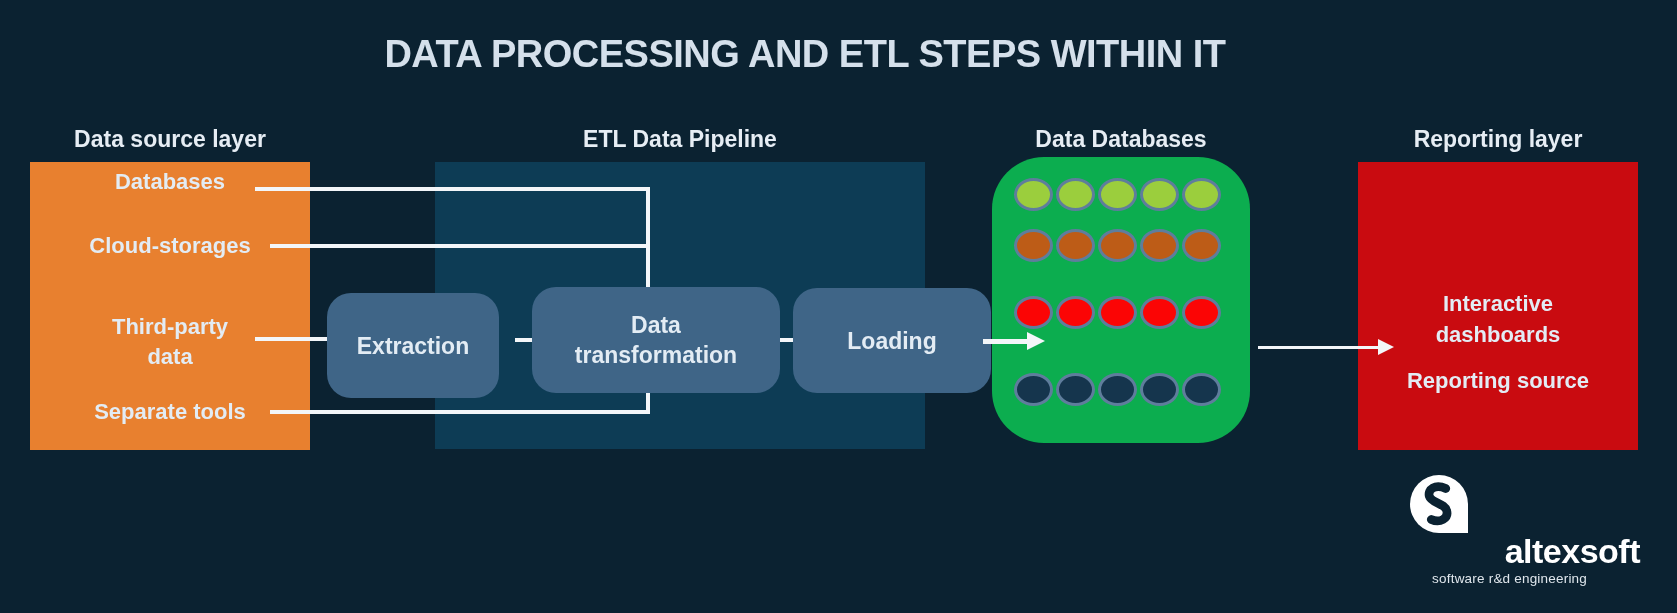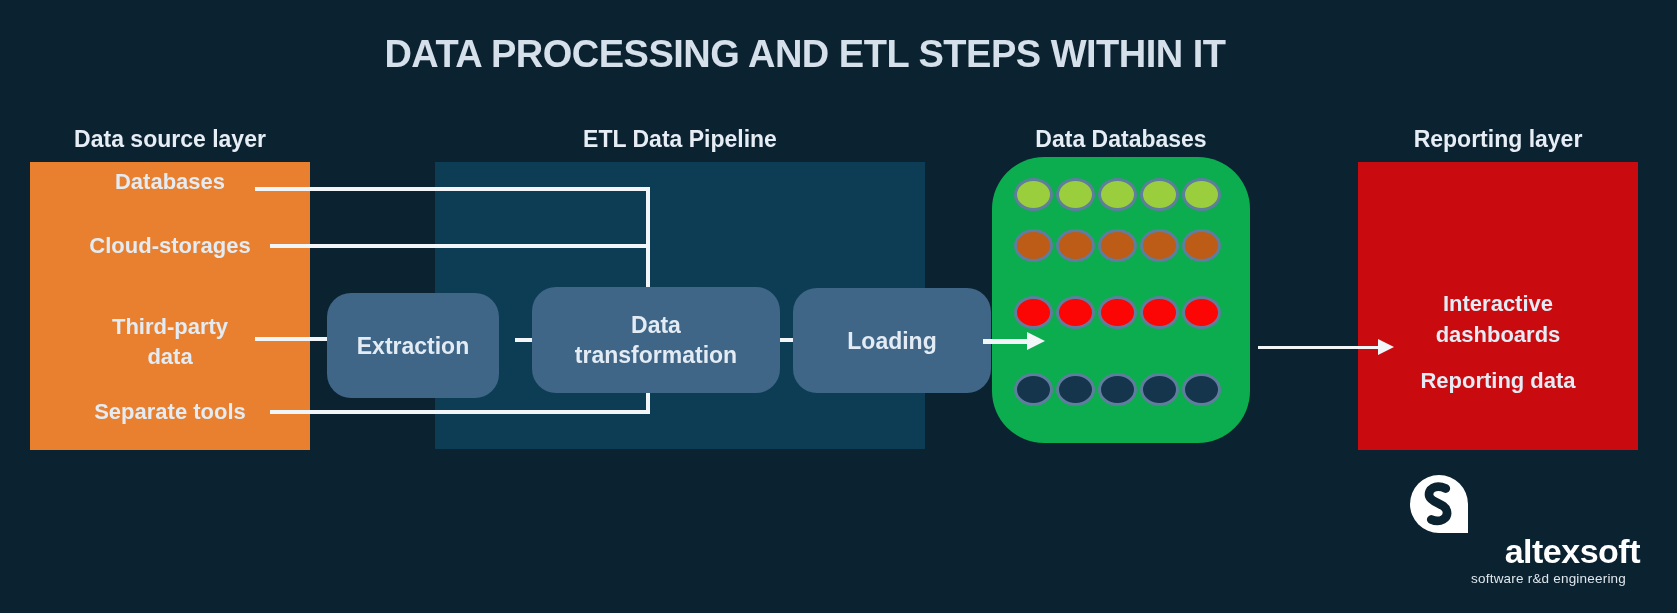--- a/index.html
+++ b/index.html
@@ -54,21 +54,21 @@
   
   .logo-bubble{
     left:1410px; top:475px; width:58px; height:58px;
     background:#ffffff; border-radius:50% 50% 0 50%;
   }
   .logo-name{
     left:1450px; top:532px; width:190px; text-align:right;
     font-size:34px; font-weight:700; letter-spacing:-.5px; color:#ffffff;
   }
   .logo-tagline{
-    left:1436px; top:571px; width:190px; text-align:right;
+    left:1397px; top:571px; width:190px; text-align:right;
     font-size:13.5px; font-weight:400; letter-spacing:.2px; color:#dfe6ec;
   }
 </style>
 </head>
 <body>
 
 <div id="canvas">
 
   <div class="abs panel-label" style="left:30px;width:280px;">Data source layer</div>
 
@@ -126,21 +126,21 @@
   <div class="abs step-box" style="left:793px;top:288px;width:198px;height:105px;">Loading</div>
 
   <div class="abs line" style="left:983px;top:339px;width:44px;height:5px;"></div>
   <div class="abs arrow-head" style="left:1027px;top:332px;border-top:9px solid transparent;border-bottom:9px solid transparent;border-left:18px solid var(--line,#f3f6f9);"></div>
 
   <div class="abs line" style="left:1258px;top:346px;width:120px;height:3px;"></div>
   <div class="abs arrow-head" style="left:1378px;top:339px;border-top:8px solid transparent;border-bottom:8px solid transparent;border-left:16px solid var(--line,#f3f6f9);"></div>
 
   <div class="abs rep-item" style="top:288px;">Interactive
 dashboards</div>
-  <div class="abs rep-item" style="top:365px;">Reporting data</div>
+  <div class="abs rep-item" style="top:365px;">Reporting source</div>
 
   <div class="abs logo-bubble">
     <svg viewBox="0 0 60 60" width="58" height="58">
       <path d="M37 14 C26 9 18 15 20 22 C22 29 36 29 38 37 C40 45 31 50 22 46" fill="none" stroke="#0b2231" stroke-width="9" stroke-linecap="round"></path>
     </svg>
   </div>
   <div class="abs logo-name">altexsoft</div>
   <div class="abs logo-tagline">software r&amp;d engineering</div>
 
 </div>

